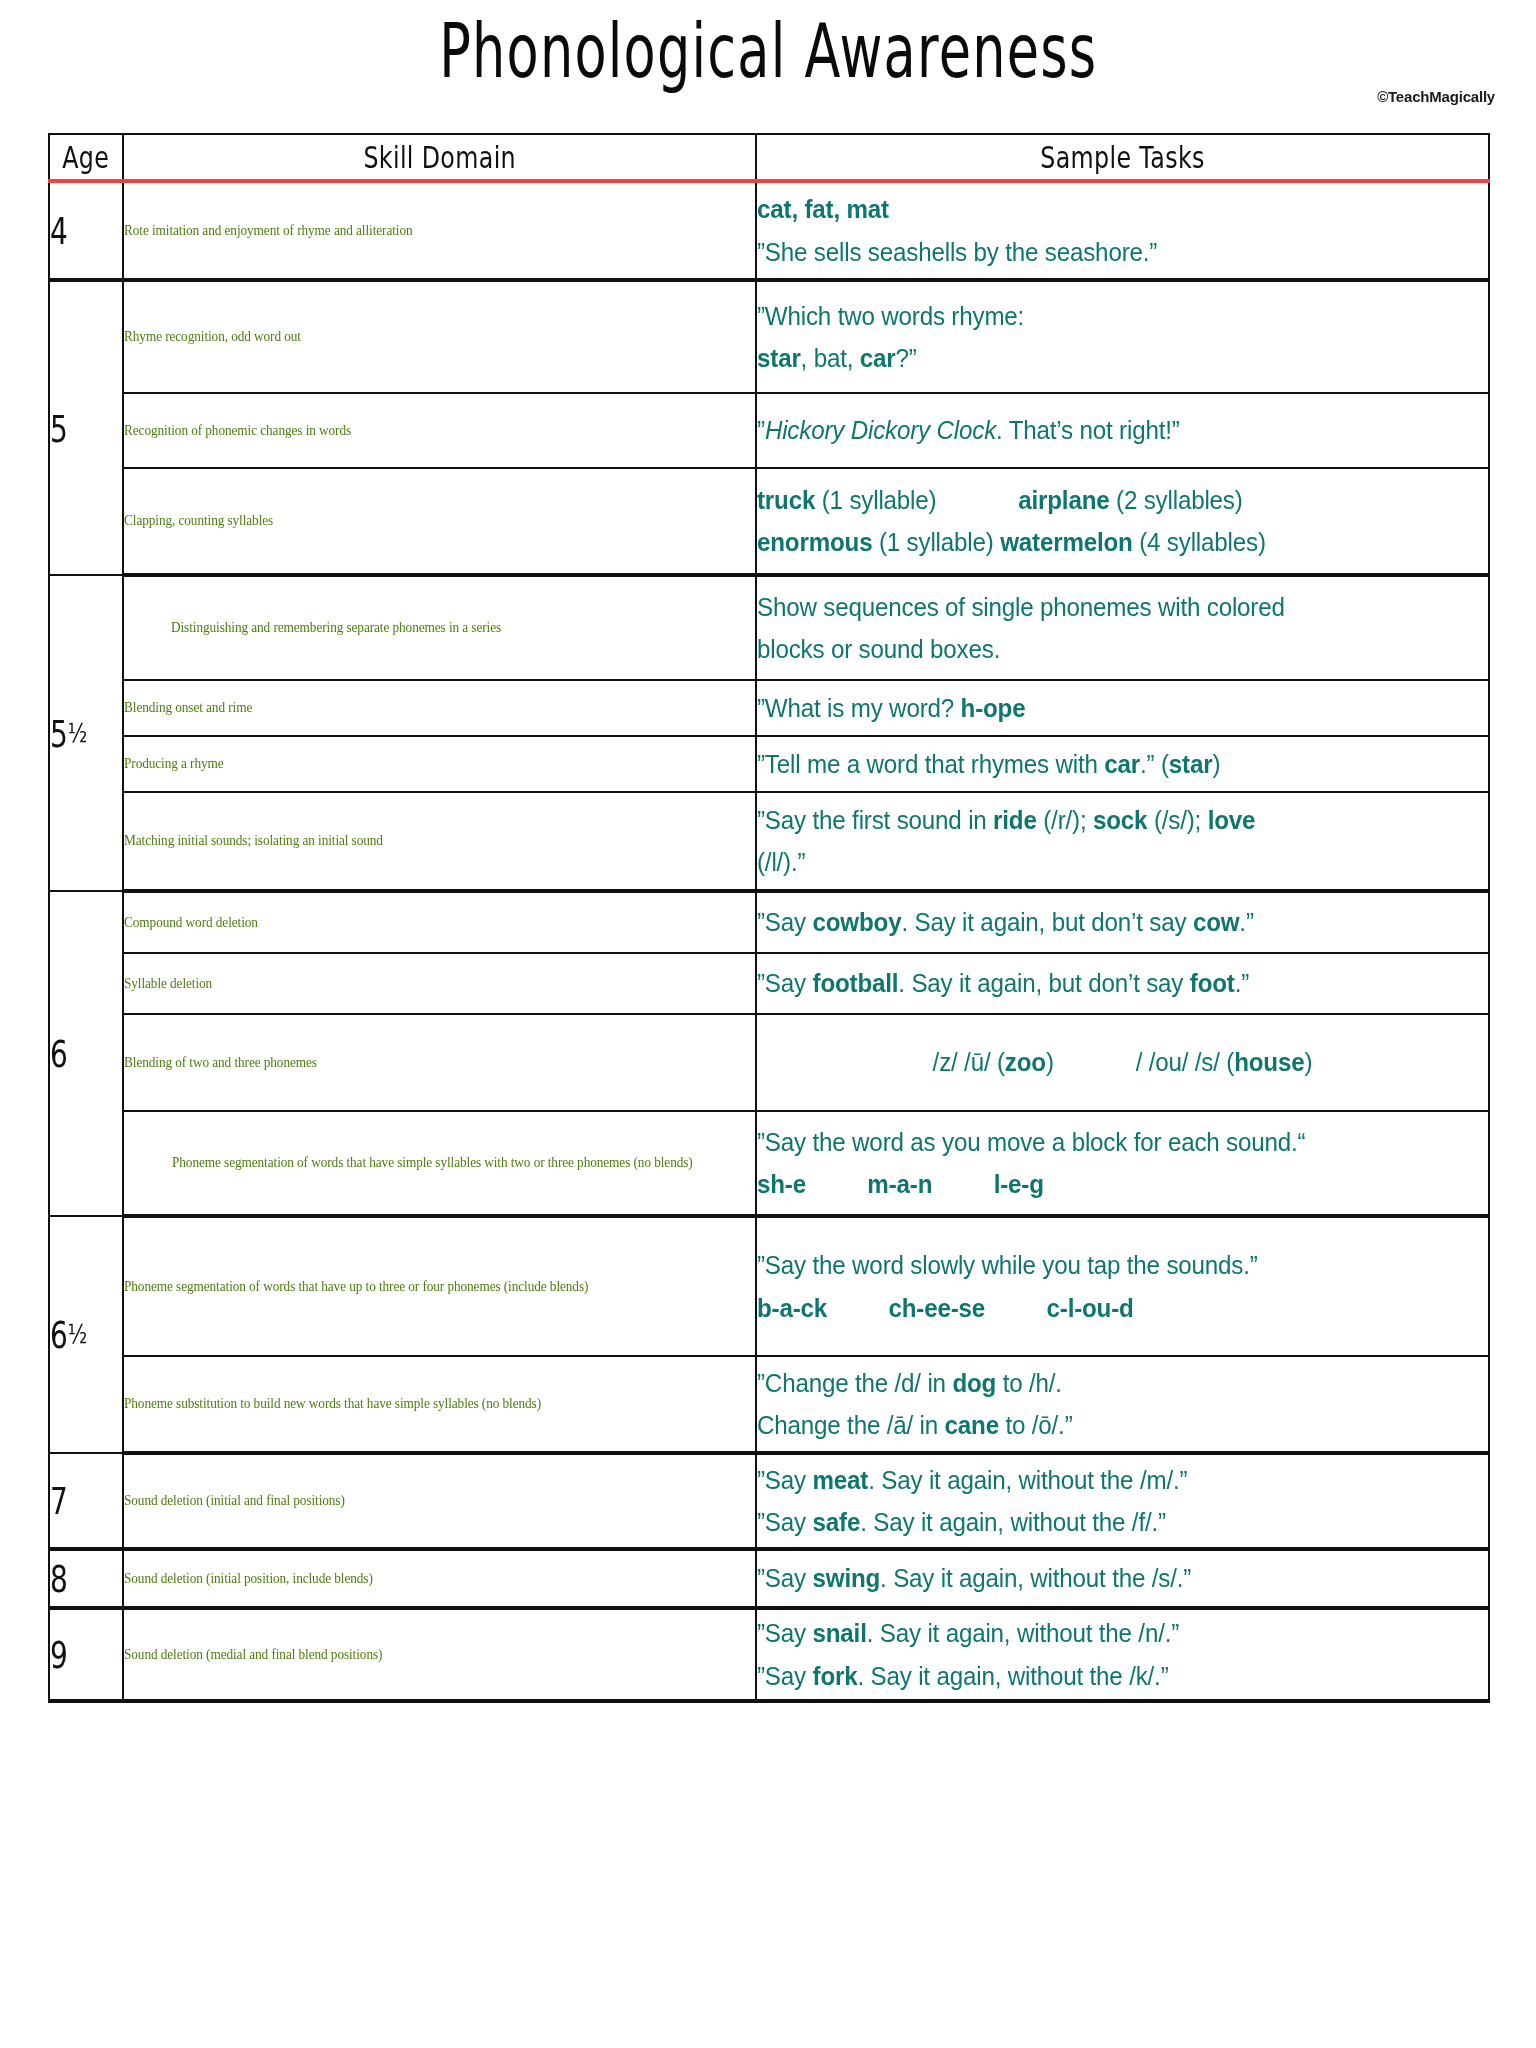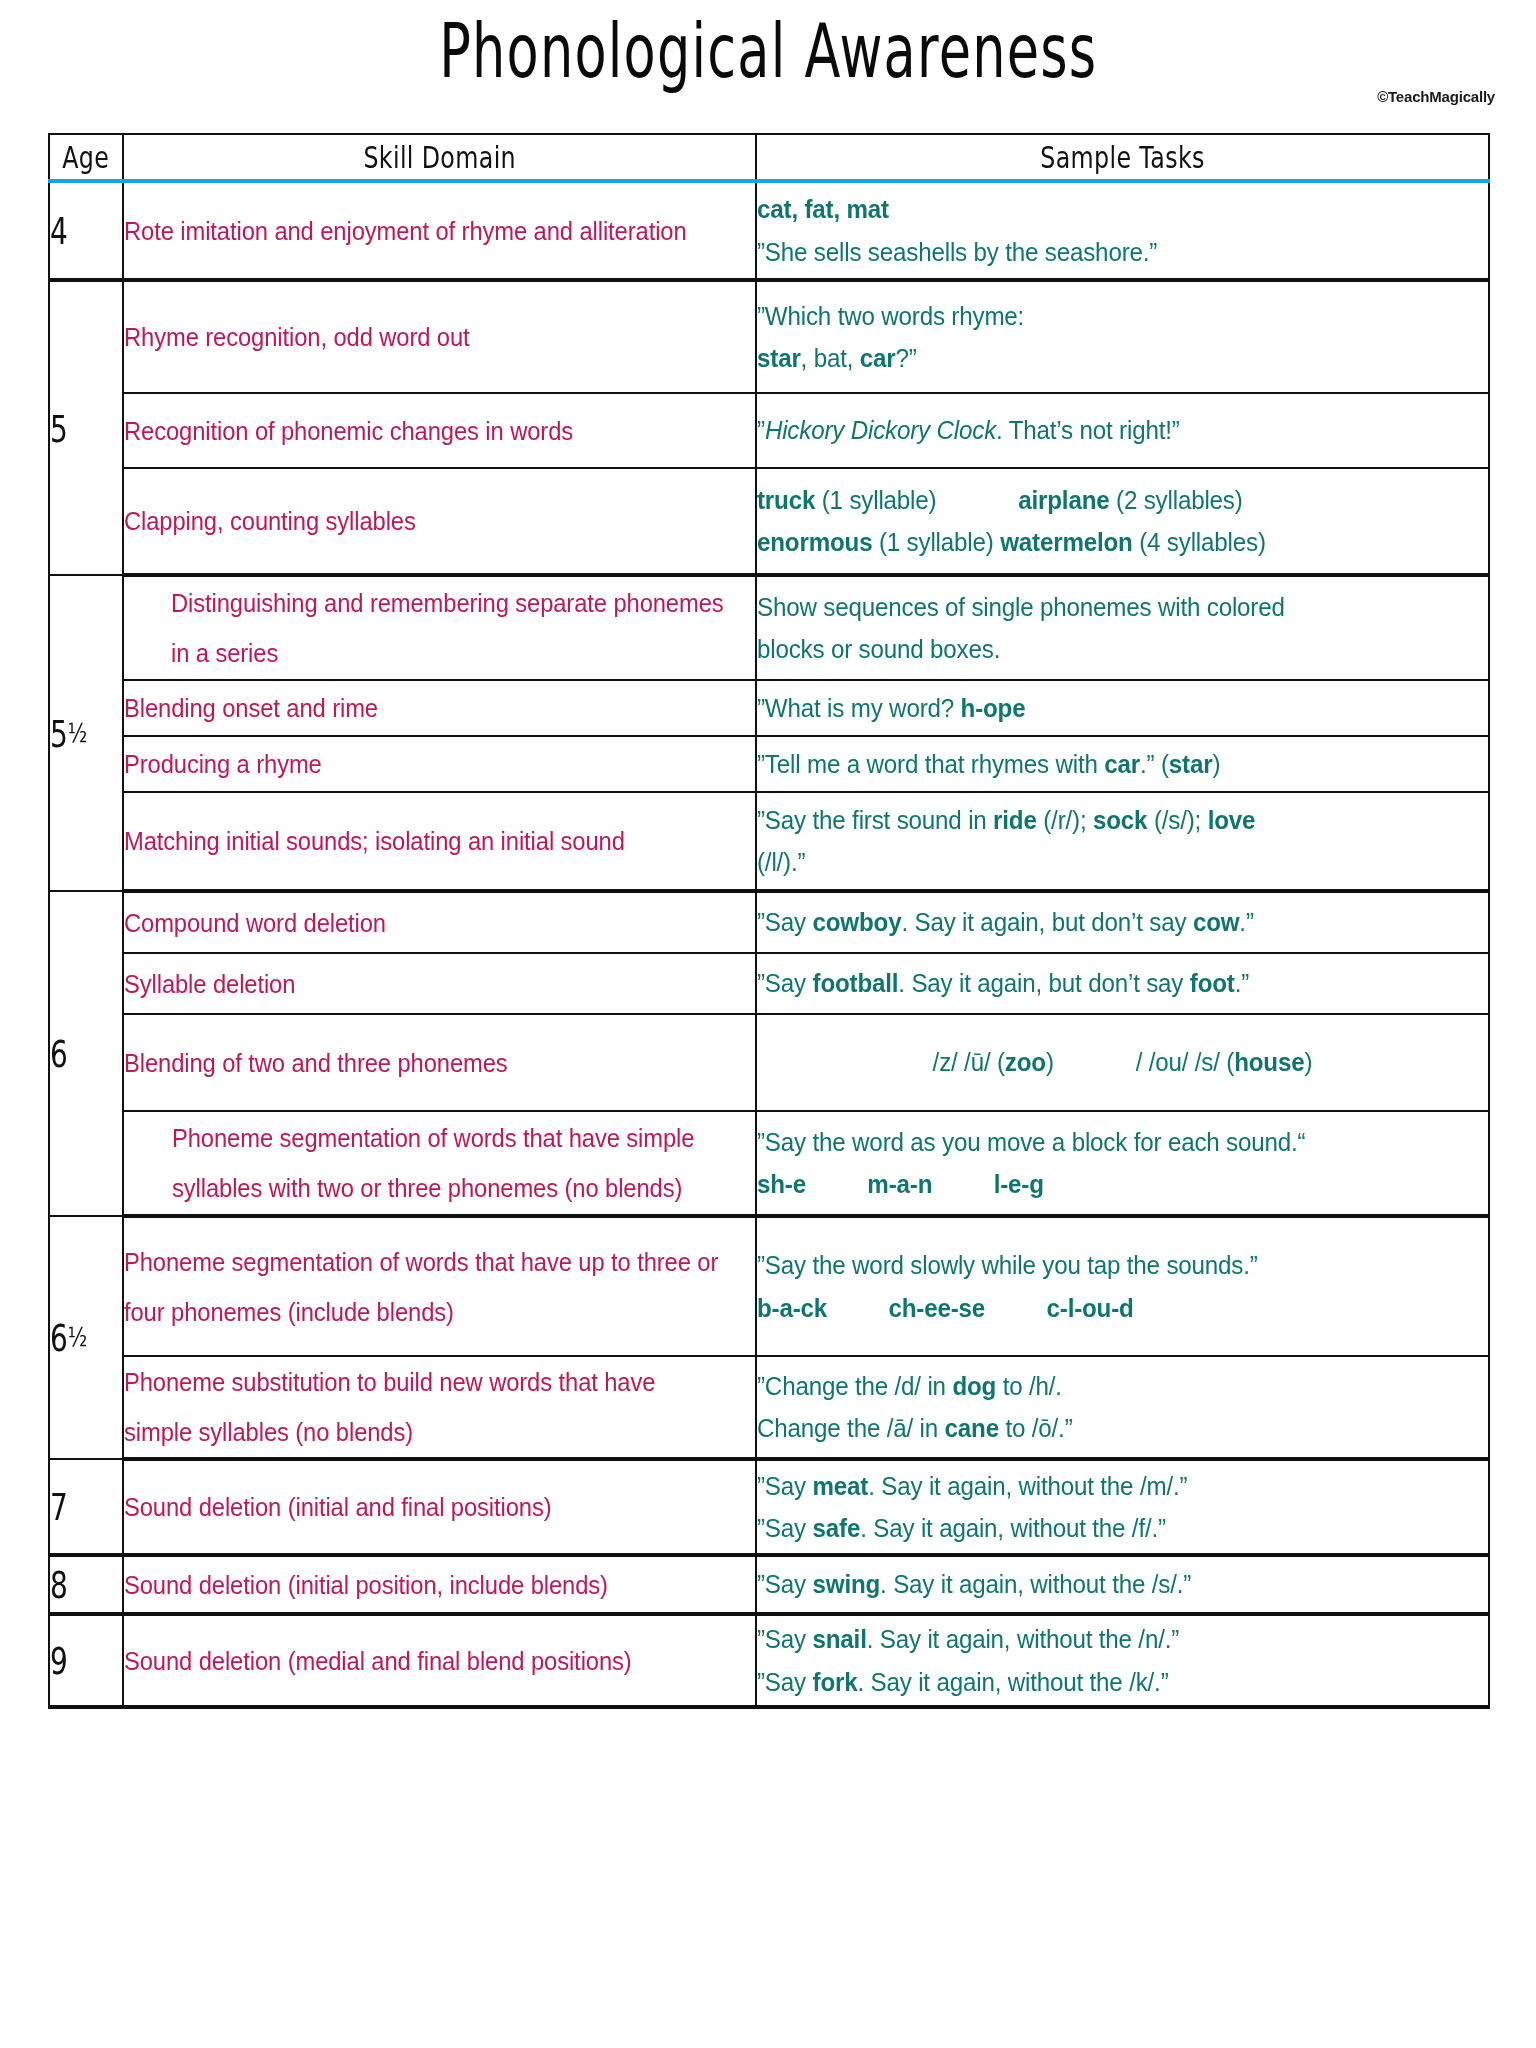--- a/index.html
+++ b/index.html
@@ -106,24 +106,24 @@
     white-space: nowrap;
   }
   .frac {
     font-size: 0.72em;
     vertical-align: 0.18em;
   }
 
   
   .skill-cell {
     padding: 10px 12px 10px 14px;
-    font-family: Liberation Sans, sans-serif;
-    font-size: 25px;
+    font-family: Liberation Serif, serif;
+    font-size: 14px;
     line-height: 2.0;
-    color: #be185d;
+    color: #4d7c0f;
     letter-spacing: -0.1px;
   }
   .skill-inner {
     display: block;
     transform: scaleX(0.95);
     transform-origin: left center;
   }
 
   
   .task-cell {
@@ -147,21 +147,21 @@
   .bold { font-weight: bold; }
   .ital { font-style: italic; }
   .sp-wide2 { display: inline-block; width: 88px; }
   .sp-wide3 { display: inline-block; width: 66px; }
 
   
   tr.group-end > td {
     border-bottom: 4px solid #111111;
   }
   tr.hdr-row > th {
-    border-bottom: 4px solid #0ea5e9;
+    border-bottom: 4px solid #ef4444;
   }
 </style>
 </head>
 <body>
 
 <div id="page">
 
   <div class="title-wrap">
     <span class="doc-title">Phonological Awareness</span>
   </div>

